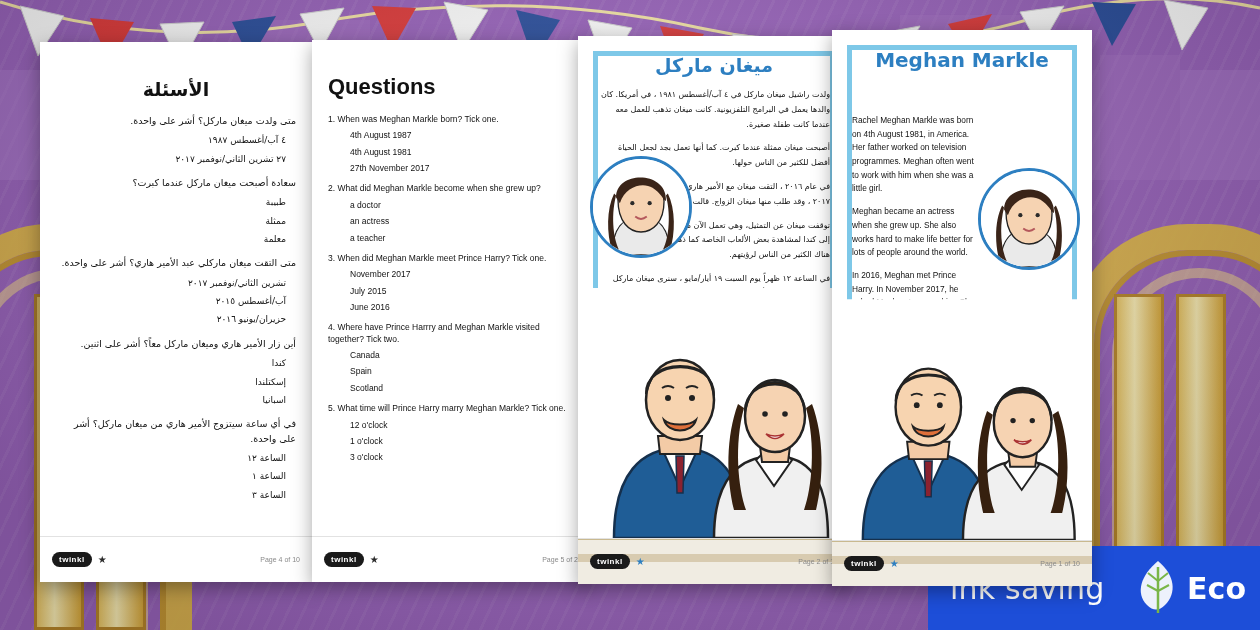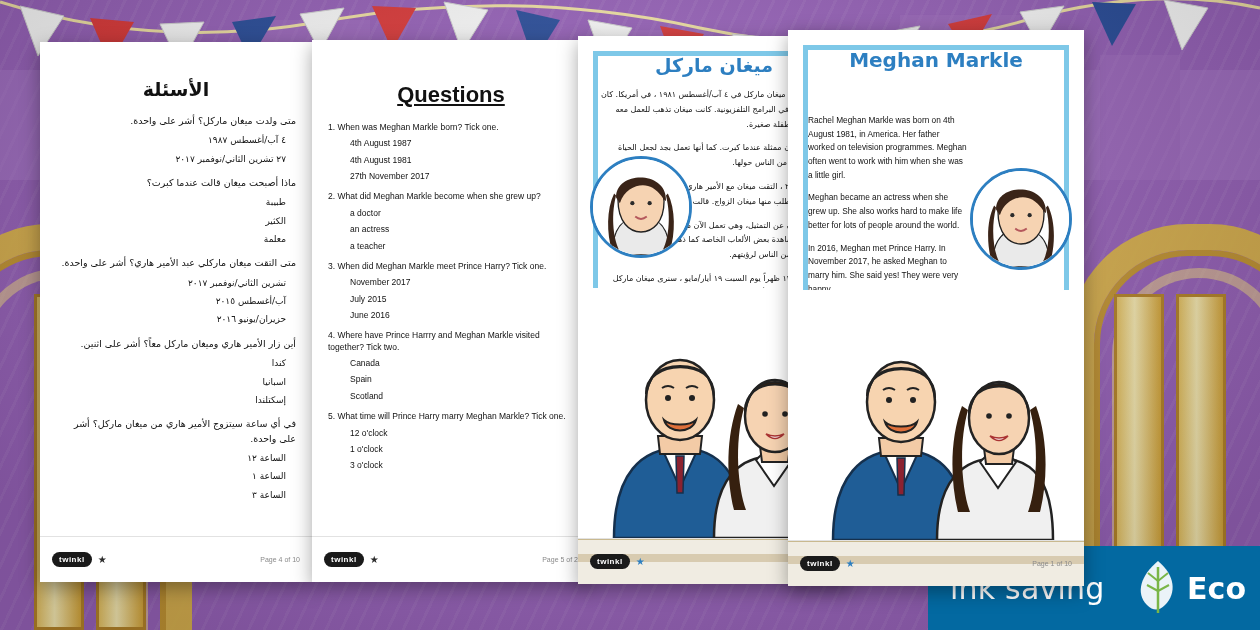--- a/index.html
+++ b/index.html
@@ -90,21 +90,21 @@
   
   .page {
     position: absolute;
     background: #ffffff;
     box-shadow: 0 6px 18px rgba(0,0,0,0.35);
     overflow: hidden;
   }
   .page.p-answers  { left: 40px;  top: 42px;  width: 272px; height: 540px; z-index: 4; }
   .page.p-questions{ left: 312px; top: 40px;  width: 278px; height: 542px; z-index: 5; }
   .page.p-arabic   { left: 578px; top: 36px;  width: 272px; height: 548px; z-index: 6; }
-  .page.p-english  { left: 788px; top: 30px;  width: 296px; height: 556px; z-index: 7; }
+  .page.p-english  { left: 832px; top: 30px;  width: 260px; height: 556px; z-index: 7; }
 
   .page-inner {
     position: absolute;
     inset: 0;
     padding: 28px 16px;
     box-sizing: border-box;
   }
 
   
   .page-footer {
@@ -152,24 +152,23 @@
     font-size: 9px;
     color: #111;
     margin: 4px 10px 4px 0;
     line-height: 1.6;
   }
 
   
   .en-title {
     font-size: 22px;
     font-weight: bold;
-    text-align: center;
-    color: #111;
-    margin: 14px 0 14px 0;
-    text-decoration: underline;
+    text-align: left;
+    color: #111;
+    margin: 6px 0 14px 0;
   }
   .q-item {
     font-size: 8.5px;
     color: #111;
     margin: 9px 0 3px 0;
     line-height: 1.35;
   }
   .q-opt {
     font-size: 8.5px;
     color: #111;
@@ -247,21 +246,21 @@
     background: #d8cbb0;
   }
 
   
   .eco {
     position: absolute;
     right: 0;
     bottom: 0;
     width: 332px;
     height: 84px;
-    background: #0369a1;
+    background: #1d4ed8;
     display: flex;
     align-items: center;
     gap: 10px;
     padding-left: 22px;
     box-sizing: border-box;
     color: #ffffff;
   }
   .eco-text {
     font-size: 30px;
     font-weight: normal;
@@ -337,34 +336,34 @@
 </div>
 
 <div class="page p-answers">
   <div class="page-inner rtl">
     <div class="ar-title">الأسئلة</div>
 
     <div class="ar-q">متى ولدت ميغان ماركل؟ أشر على واحدة.</div>
     <div class="ar-opt">٤ آب/أغسطس ١٩٨٧</div>
     <div class="ar-opt">٢٧ تشرين الثاني/نوفمبر ٢٠١٧</div>
 
-    <div class="ar-q">ماذا أصبحت ميغان قالت عندما كبرت؟</div>
+    <div class="ar-q">سعادة أصبحت ميغان ماركل عندما كبرت؟</div>
     <div class="ar-opt">طبيبة</div>
-    <div class="ar-opt">الكثير</div>
+    <div class="ar-opt">ممثلة</div>
     <div class="ar-opt">معلمة</div>
 
     <div class="ar-q">متى التقت ميغان ماركلي عبد الأمير هاري؟ أشر على واحدة.</div>
     <div class="ar-opt">تشرين الثاني/نوفمبر ٢٠١٧</div>
     <div class="ar-opt">آب/أغسطس ٢٠١٥</div>
     <div class="ar-opt">حزيران/يونيو ٢٠١٦</div>
 
     <div class="ar-q">أين زار الأمير هاري وميغان ماركل معاً؟ أشر على اثنين.</div>
     <div class="ar-opt">كندا</div>
+    <div class="ar-opt">إسكتلندا</div>
     <div class="ar-opt">اسبانيا</div>
-    <div class="ar-opt">إسكتلندا</div>
 
     <div class="ar-q">في أي ساعة سيتزوج الأمير هاري من ميغان ماركل؟ أشر على واحدة.</div>
     <div class="ar-opt">الساعة ١٢</div>
     <div class="ar-opt">الساعة ١</div>
     <div class="ar-opt">الساعة ٣</div>
   </div>
 
   <div class="page-footer">
     <div class="footer-left">
       <span class="twinkl-logo">twinkl</span>

